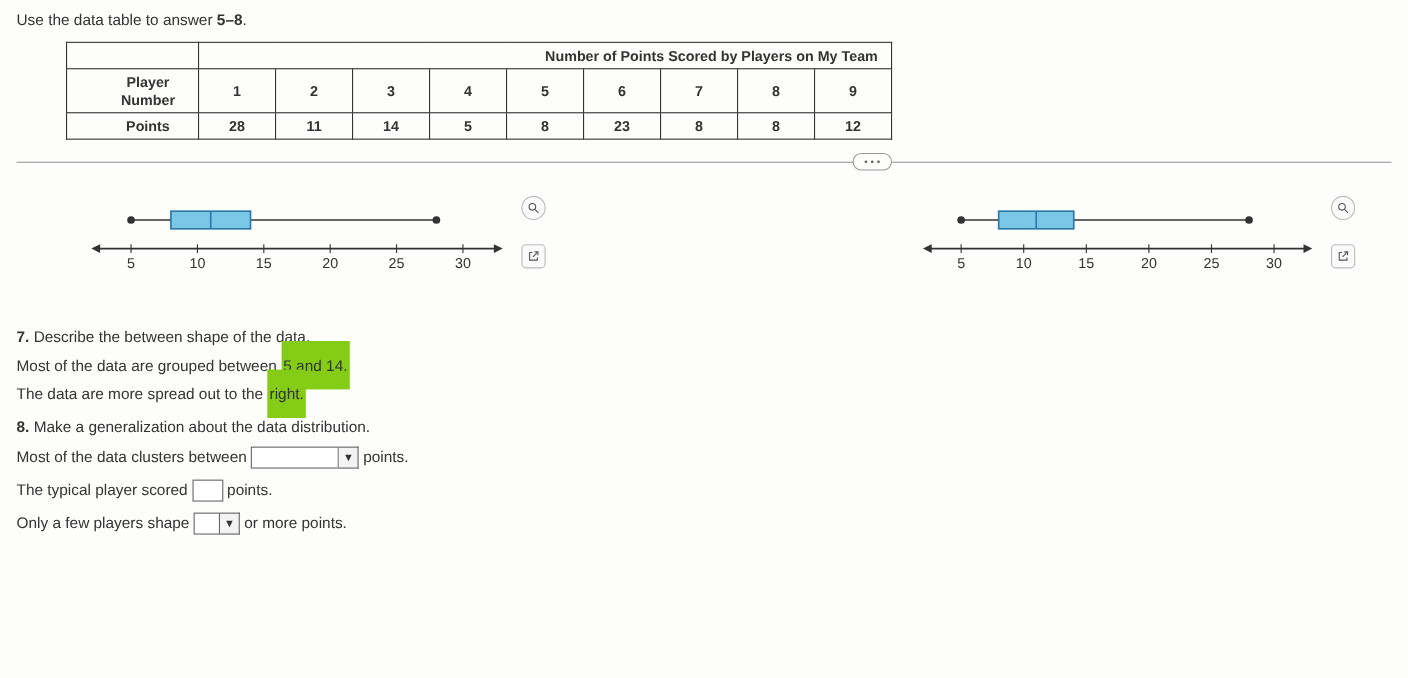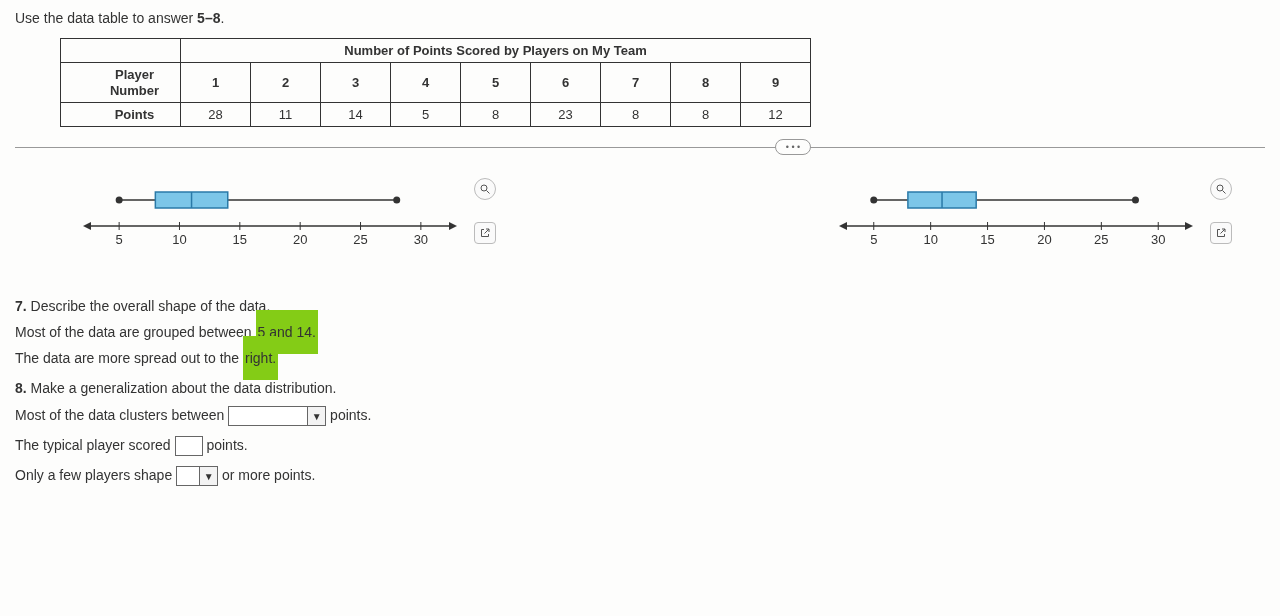--- a/index.html
+++ b/index.html
@@ -18,24 +18,26 @@
     .data-table {
       border-collapse: collapse;
       margin-left: 45px;
       margin-bottom: 20px;
     }
     .data-table td, .data-table th {
       border: 1px solid #333;
       padding: 4px 8px;
       text-align: center;
       font-size: 13px;
+      font-weight: bold;
     }
     .data-table .title-cell {
       font-weight: bold;
       padding: 4px 12px;
+      text-align: right;
     }
     .data-table .header-cell {
       font-weight: bold;
       width: 70px;
     }
     .data-table .label-cell {
       font-weight: bold;
       width: 120px;
       padding-left: 36px;
     }
@@ -244,21 +246,21 @@
             <path d="M20 4l-9 9"></path>
             <path d="M19 14v5H5V5h5"></path>
           </svg>
         </span>
     </div>
   </div>
 </div>
 
 <div class="question-block">
   <div class="q-line">
-    <span class="bold">7.</span><span> Describe the overall shape of the data.</span>
+    <span class="bold">7.</span><span> Describe the between shape of the data.</span>
   </div>
   <div class="ans-line">
     <span>Most of the data are grouped between </span><span class="hl">5 and 14.</span>
   </div>
   <div class="ans-line">
     <span>The data are more spread out to the </span><span class="hl">right.</span>
   </div>
 </div>
 
 <div class="question-block">

